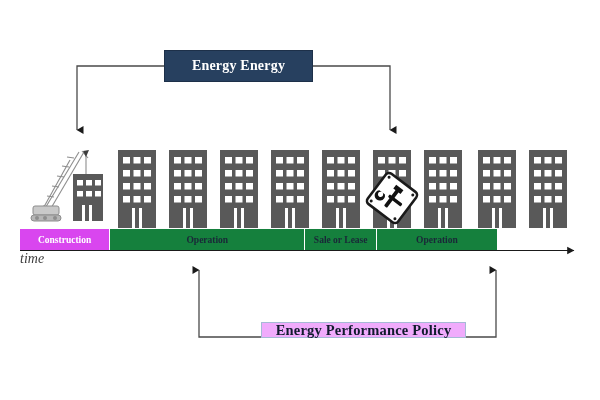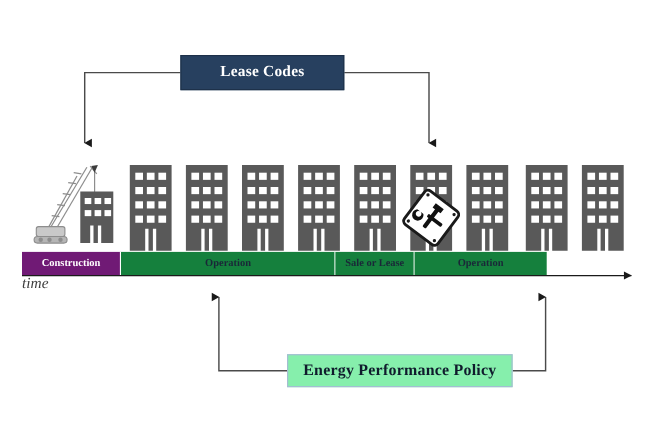--- a/index.html
+++ b/index.html
@@ -35,22 +35,22 @@
   #energy-codes-box {
     left: 164px; top: 50px;
     width: 149px; height: 32px;
     background: #27405f;
     border: 1px solid #1d3049;
     color: #ffffff;
     font-size: 14px;
   }
   #energy-performance-box {
     left: 261px; top: 322px;
-    width: 205px; height: 30px;
-    background: #86efac;
+    width: 205px; height: 16px;
+    background: #f0abfc;
     border: 1px solid #a6b9d6;
     color: #0f1b2c;
     font-size: 14.5px;
     text-align: right;
   }
 
   
   #timeline {
     position: absolute;
     left: 20px; top: 229px;
@@ -62,21 +62,21 @@
     box-sizing: border-box;
     display: flex;
     align-items: center;
     justify-content: center;
     font-size: 9.5px;
     font-weight: bold;
     white-space: nowrap;
     border-right: 1px solid #ffffff;
   }
   .seg:last-child { border-right: none; }
-  .seg.dark  { background: #701a75; color: #ffffff; }
+  .seg.dark  { background: #d946ef; color: #ffffff; }
   .seg.light { background: #15803d; color: #1a2738; }
 
   #time-label {
     left: 20px; top: 251px;
     font-size: 14px;
     font-style: italic;
     color: #3d3d3d;
     font-family: "Liberation Serif", serif;
   }
 
@@ -219,21 +219,21 @@
       </g>
 
       <g fill="#111111">
         <rect x="-1.7" y="-4" width="3.4" height="16" rx="1.1" transform="rotate(-45)"></rect>
         <path d="M 6.0,-12.6 l 6.4,6.4 l -3.4,3.4 l -2.4,-2.4 l -1.8,1.8 l -1.6,-1.6 l 1.8,-1.8 l -2.4,-2.4 Z"></path>
       </g>
     </g>
   </svg>
 
   <div id="energy-codes-box" class="policy-box">
-    <span>Lease Codes</span>
+    <span>Energy Energy</span>
   </div>
 
   <div id="timeline">
     <div class="seg dark" style="width:16.4%">
       <span>Construction</span>
     </div>
     <div class="seg light" style="width:35.5%">
       <span>Operation</span>
     </div>
     <div class="seg light" style="width:13.0%">

